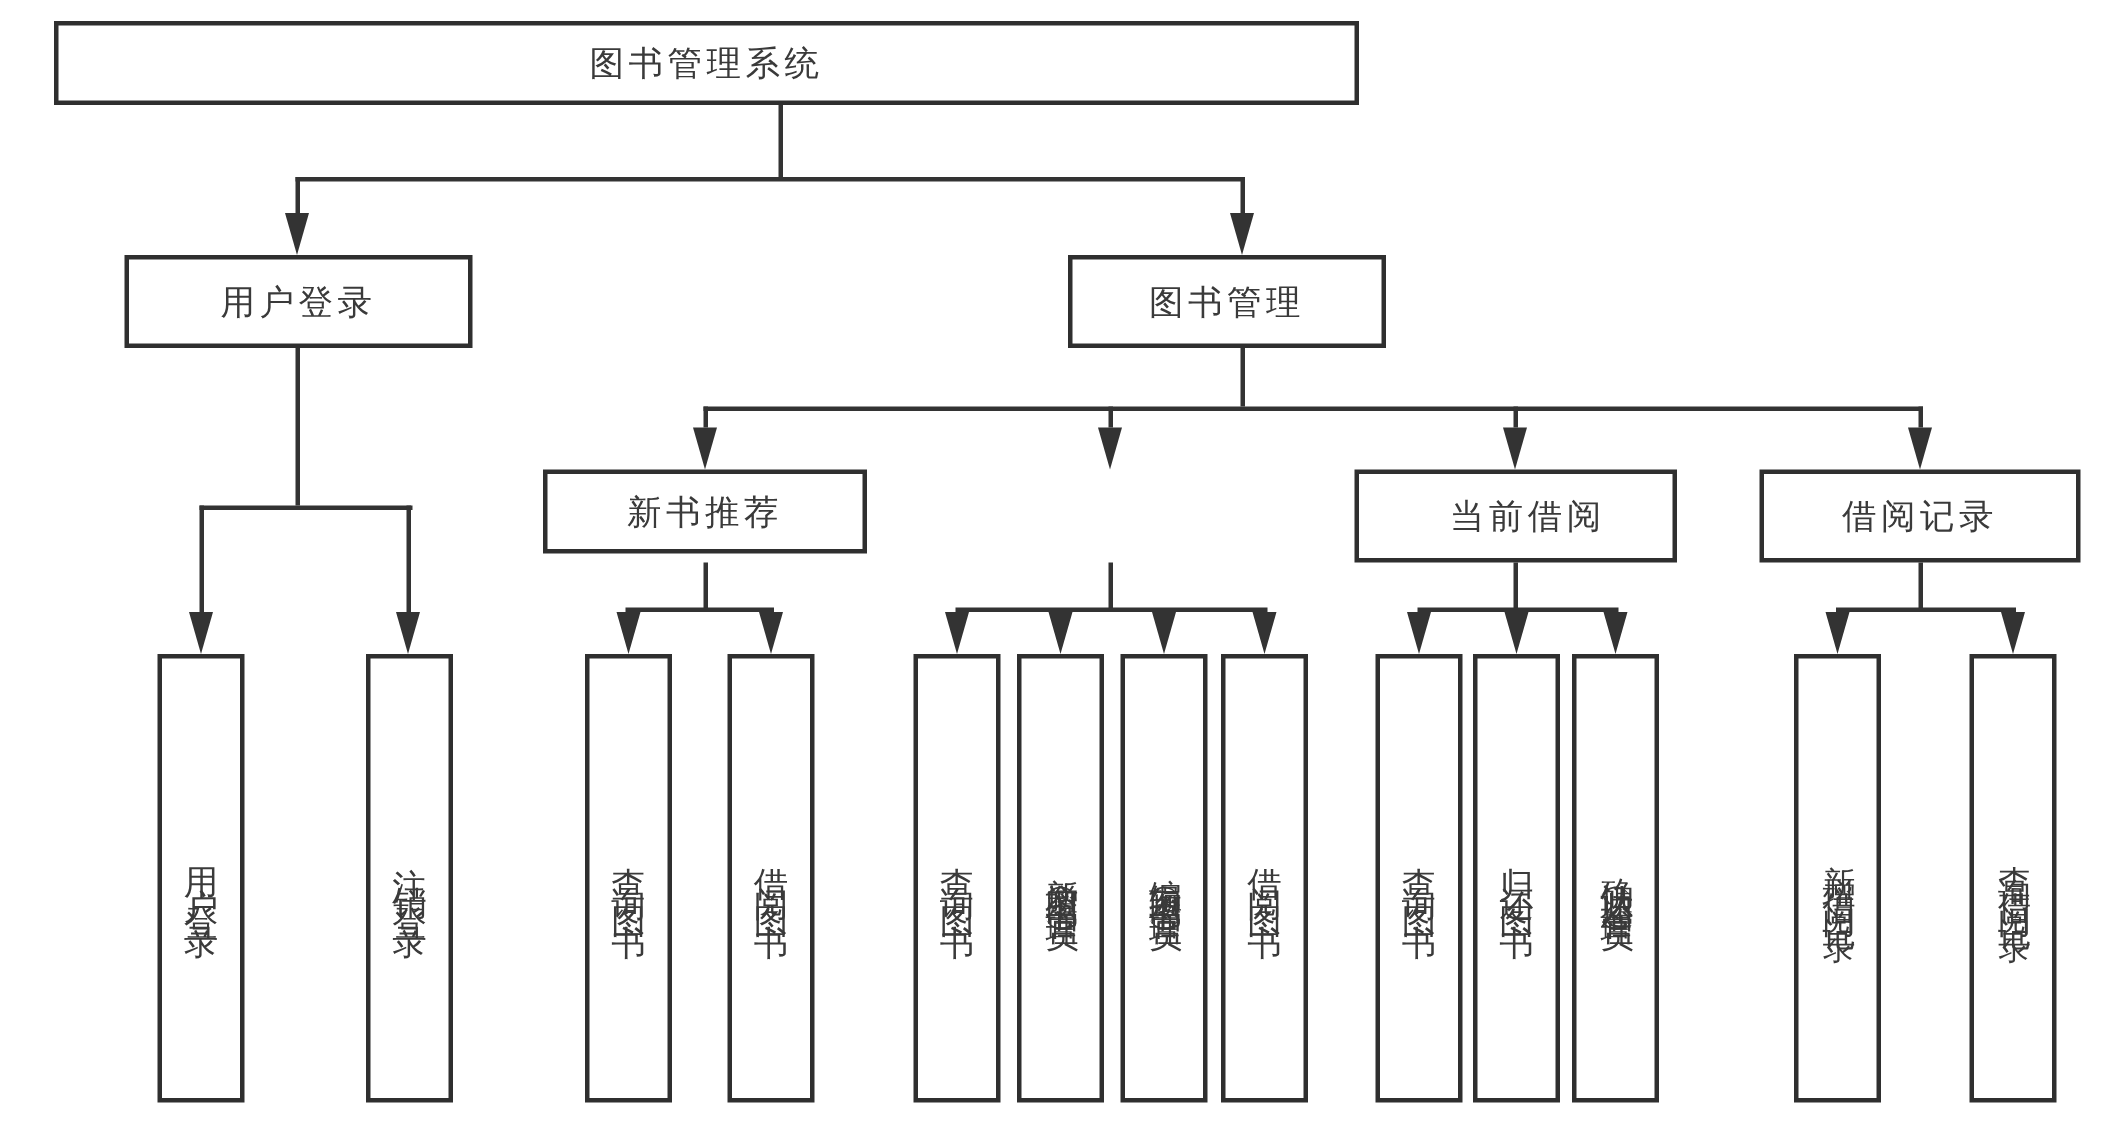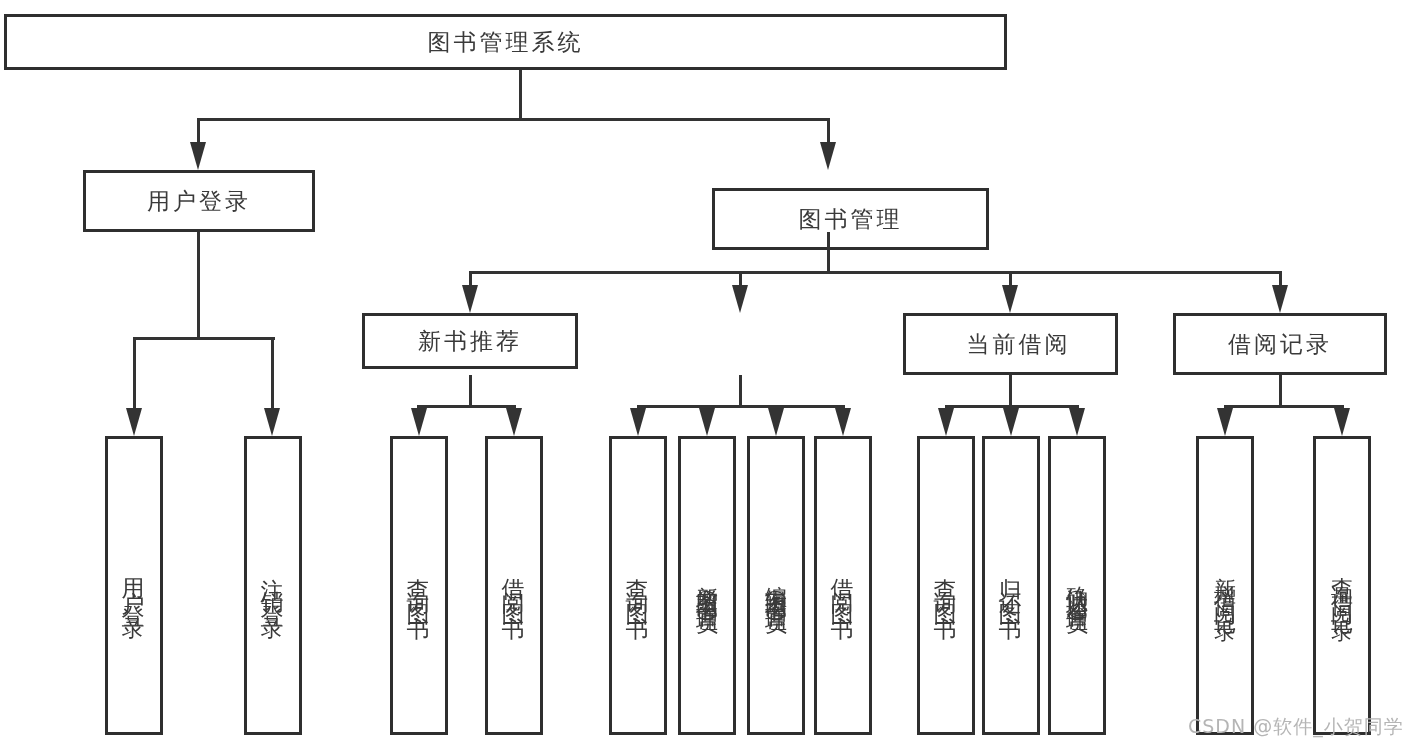--- a/index.html
+++ b/index.html
@@ -57,35 +57,35 @@
     color: #b5b5b5;
     white-space: nowrap;
     z-index: 5;
   }
 </style>
 </head>
 <body>
 
 <div id="stage">
 
-  <div class="box" style="left:4px; top:14px; width:1003px; height:56px;">
+  <div class="box" style="left:36px; top:14px; width:870px; height:56px;">
     <span class="hlabel">图书管理系统</span>
   </div>
 
   <div class="line" style="left:519px; top:70px; width:3px; height:48px;"></div>
   <div class="line" style="left:197px; top:118px; width:633px; height:3px;"></div>
   <div class="line" style="left:197px; top:118px; width:3px; height:24px;"></div>
   <div class="arrow" style="left:190px; top:142px;"></div>
   <div class="line" style="left:827px; top:118px; width:3px; height:24px;"></div>
   <div class="arrow" style="left:820px; top:142px;"></div>
 
   <div class="box" style="left:83px; top:170px; width:232px; height:62px;">
     <span class="hlabel">用户登录</span>
   </div>
-  <div class="box" style="left:712px; top:188px; width:277px; height:62px;">
+  <div class="box" style="left:712px; top:170px; width:212px; height:62px;">
     <span class="hlabel">图书管理</span>
   </div>
 
   <div class="line" style="left:197px; top:232px; width:3px; height:105px;"></div>
   <div class="line" style="left:133px; top:337px; width:142px; height:3px;"></div>
   <div class="line" style="left:133px; top:337px; width:3px; height:71px;"></div>
   <div class="arrow" style="left:126px; top:408px;"></div>
   <div class="line" style="left:271px; top:337px; width:3px; height:71px;"></div>
   <div class="arrow" style="left:264px; top:408px;"></div>
 
@@ -171,15 +171,14 @@
     <span class="vtext long">确认归还（管理员）</span>
   </div>
 
   <div class="box" style="left:1196px; top:436px; width:58px; height:299px;">
     <span class="vtext mid">新增借阅记录</span>
   </div>
   <div class="box" style="left:1313px; top:436px; width:58px; height:299px;">
     <span class="vtext mid">查询借阅记录</span>
   </div>
 
-  <div class="watermark">CSDN @软件_小贺同学</div>
 
 </div>
 
 </body></html>

